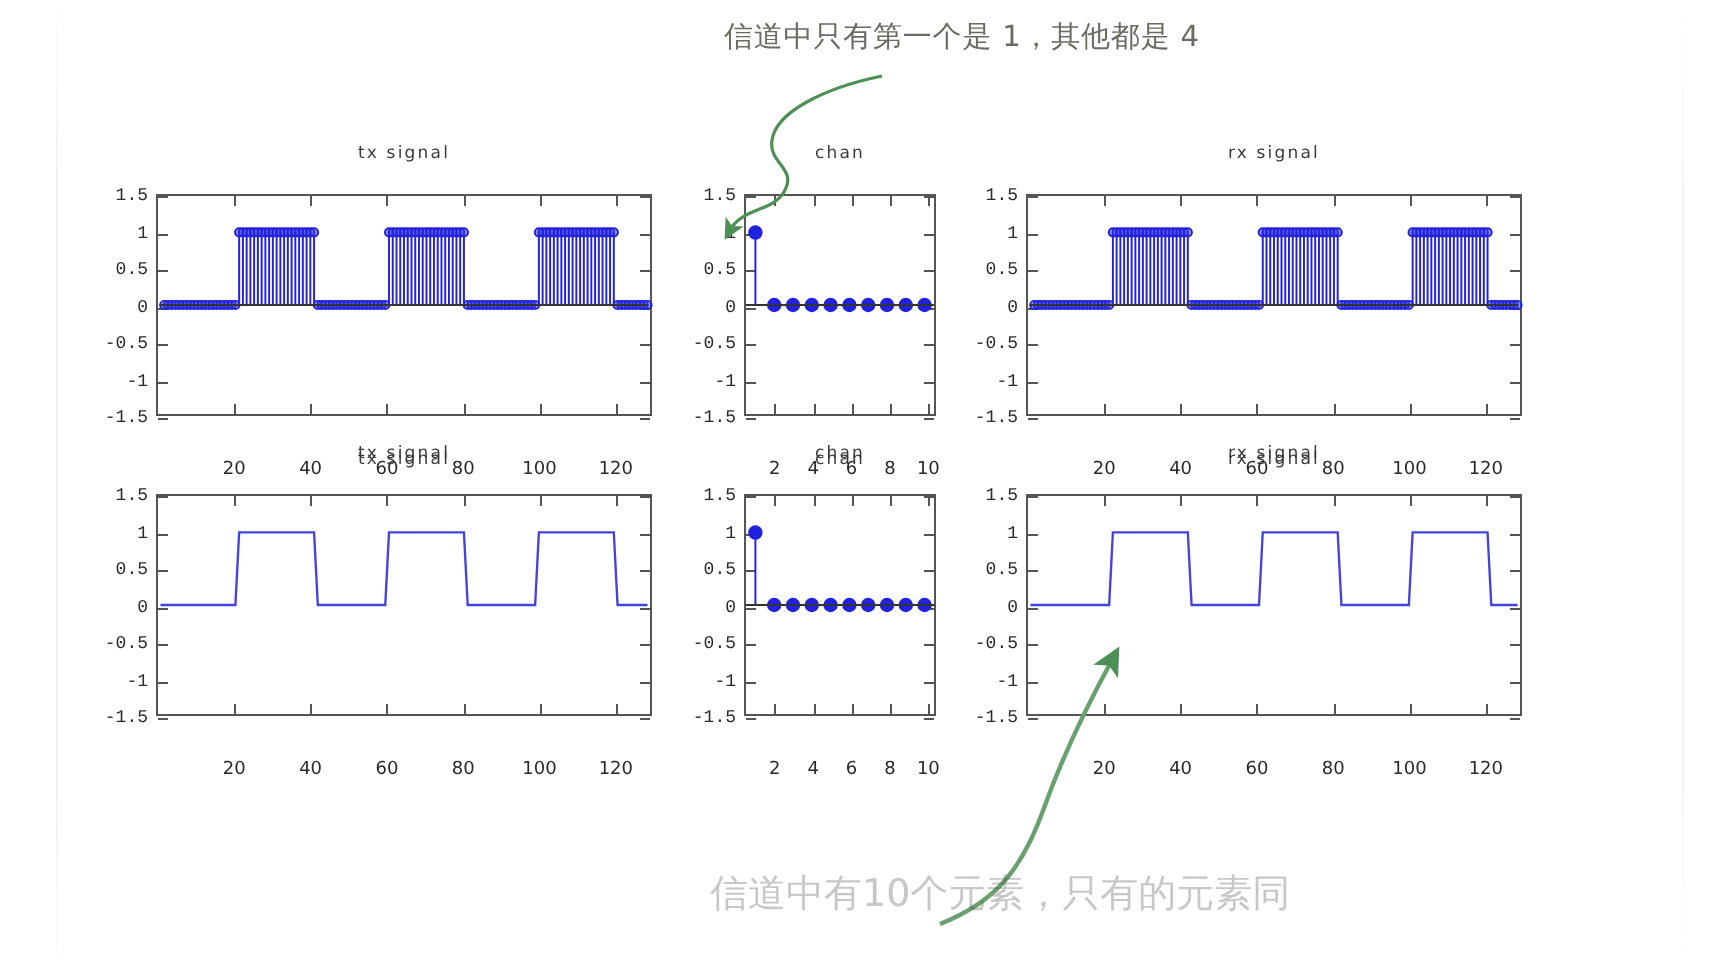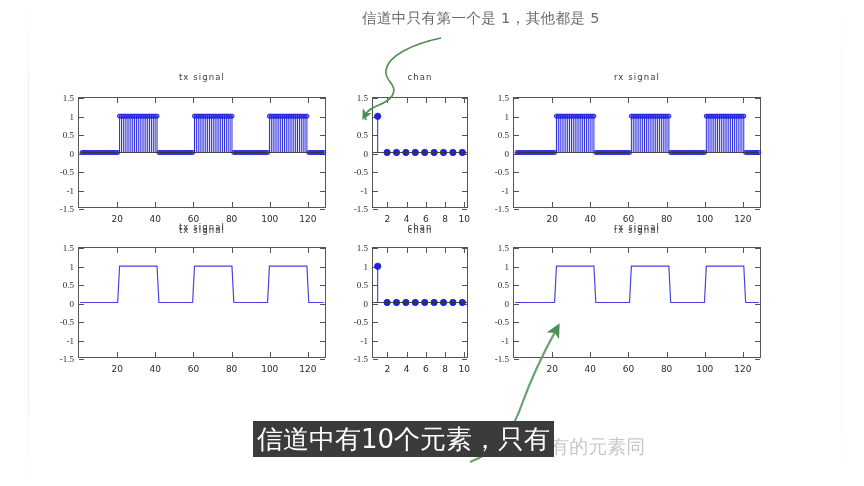--- a/index.html
+++ b/index.html
@@ -70,26 +70,26 @@
     background: #ffffff;
   }
   .ytick {
     position: absolute;
     right: 100%;
     margin-right: 5px;
     transform: translateY(-50%);
     font-size: 9px;
     color: #2a2a2a;
     white-space: nowrap;
-    font-family: Liberation Serif, serif;
+    font-family: Liberation Mono, monospace;
   }
   .xtick {
     position: absolute;
     top: 100%;
-    margin-top: 7px;
+    margin-top: 23px;
     transform: translateX(-50%);
     font-size: 9px;
     color: #2a2a2a;
     white-space: nowrap;
     font-family: "DejaVu Sans", "Liberation Sans", sans-serif;
   }
   .tick-mark-y {
     position: absolute;
     left: 0;
     width: 5px;
@@ -164,21 +164,21 @@
   }
 </style>
 </head>
 <body>
 
 <div id="page">
 
   <div class="slide-edge-left"></div>
   <div class="slide-edge-right"></div>
 
-  <div class="top-note">信道中只有第一个是 1，其他都是 5</div>
+  <div class="top-note">信道中只有第一个是 1，其他都是 4</div>
 
   <div class="chart" id="c0" style="left:78px; top:72px; width:248px; height:162px;">
     <div class="title">tx signal</div>
     <div class="plotbox" style="left:0; top:25px; width:248px; height:111px;">
         <div class="tick-mark-y" style="top: 111px;"></div>
         <div class="tick-mark-y r" style="top: 111px;"></div>
         <div class="ytick" style="top: 111px;">-1.5</div>
         <div class="tick-mark-y" style="top: 92.5px;"></div>
         <div class="tick-mark-y r" style="top: 92.5px;"></div>
         <div class="ytick" style="top: 92.5px;">-1</div>
@@ -870,16 +870,15 @@
     <defs>
       <marker id="ahead" markerWidth="7" markerHeight="7" refX="3" refY="3.2" orient="auto" markerUnits="strokeWidth">
         <path d="M0,0 L6.5,3.2 L0,6.4 L1.6,3.2 Z" fill="#4d8f55"></path>
       </marker>
     </defs>
     <path d="M441,38 C 412,44 388,56 386,70 C 384,82 399,84 392,96 C 386,106 371,104 365,115" fill="none" stroke="#4d8f55" stroke-width="1.6" marker-end="url(#ahead)"></path>
     <path d="M470,462 C 495,452 510,438 522,404 C 532,376 544,352 556,330" fill="none" stroke="#6aa06f" stroke-width="2.2" marker-end="url(#ahead)"></path>
   </svg>
 
   <div class="caption-ghost">信道中有10个元素，只有的元素同</div>
-  <div class="caption-box">信道中有10个元素，只有</div>
 
 
 </div>
 
 </body></html>

